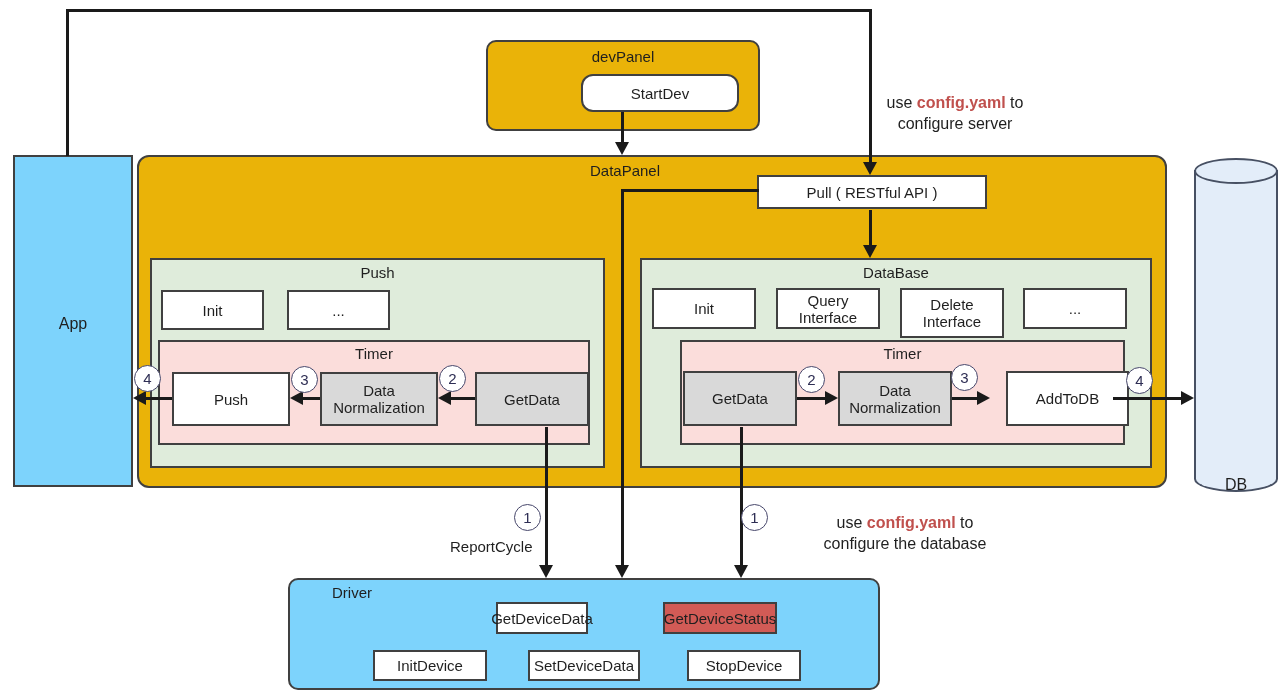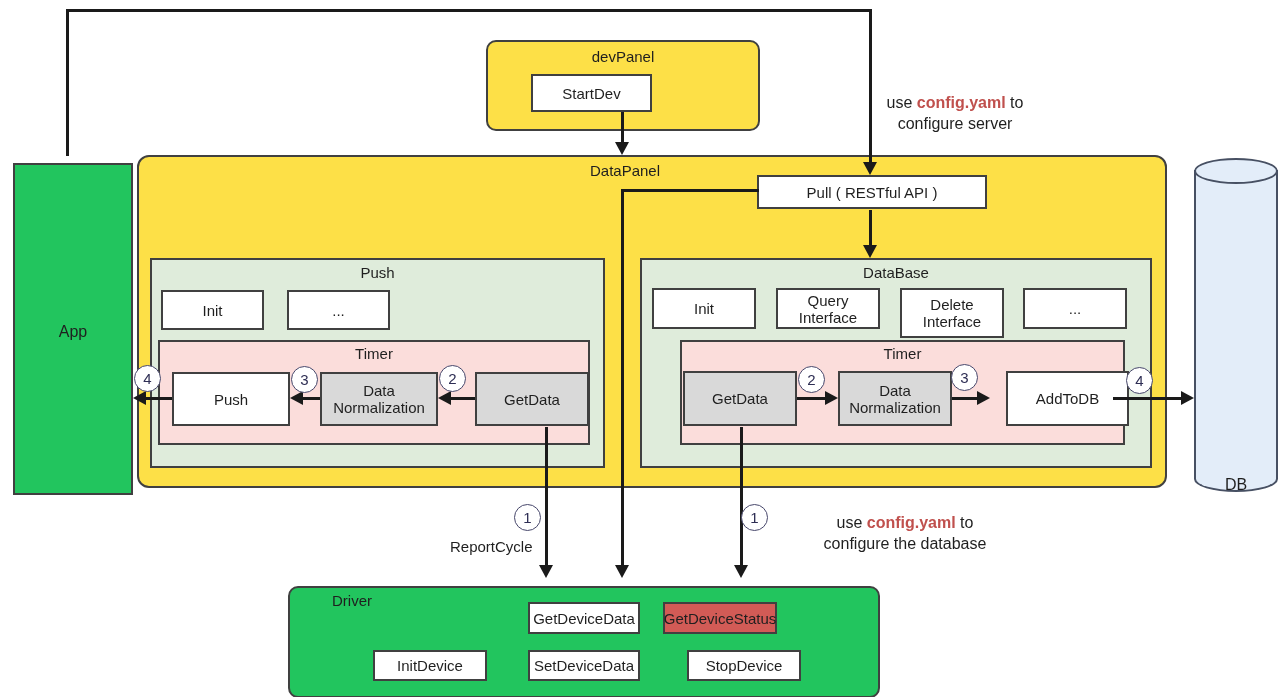--- a/index.html
+++ b/index.html
@@ -1,24 +1,24 @@
 <!DOCTYPE html>
 <html><head>
 <meta charset="utf-8">
 <style>
   * { box-sizing: border-box; margin: 0; padding: 0; }
   html,body { background:#ffffff; }
   body { font-family: "Liberation Sans", "DejaVu Sans", sans-serif; }
   #stage { position:relative; width:1284px; height:697px; background:#ffffff; overflow:hidden; color:#1f1f1f; }
 
   .panel { position:absolute; border:2px solid #404040; }
-  .orange { background:#fde047; }
+  .orange { background:#eab308; }
   .green  { background:#DFECDB; }
   .pink   { background:#FBDDDB; }
-  .blue   { background:#22c55e;margin-top:8px; }
+  .blue   { background:#7dd3fc; }
   .r10 { border-radius:10px; }
   .r12 { border-radius:12px; }
 
   .box { position:absolute; border:2px solid #404040; display:flex; align-items:center;
          justify-content:center; text-align:center; font-size:15px; line-height:17px; background:#fff; }
   .gray { background:#D9D9D9; }
   .red  { background:#D25B56; }
 
   .ptitle { position:absolute; font-size:15px; color:#1f1f1f; white-space:nowrap; }
   .centered { left:0; right:0; text-align:center; }
@@ -58,21 +58,21 @@
 
   <div class="cyl">
     <div class="cyl-body"></div>
     <div class="cyl-top"></div>
     <div class="cyl-label">DB</div>
   </div>
 
   <div class="panel orange r10" style="left:486px; top:40px; width:274px; height:91px;">
     <div class="ptitle centered" style="top:6px;">devPanel</div>
   </div>
-  <div class="box green" style="left:531px; top:74px; width:121px; height:38px;">StartDev</div>
+  <div class="box green" style="left:581px; top:74px; width:158px; height:38px;border-radius:12px;">StartDev</div>
 
   <div class="panel orange r12" style="left:137px; top:155px; width:1030px; height:333px;">
     <div class="ptitle" style="left:451px; top:5px;">DataPanel</div>
   </div>
 
   <div class="box green" style="left:757px; top:175px; width:230px; height:34px;">Pull ( RESTful API )</div>
 
   <div class="panel green" style="left:150px; top:258px; width:455px; height:210px;">
     <div class="ptitle centered" style="top:4px;">Push</div>
   </div>
@@ -95,21 +95,21 @@
   <div class="panel pink" style="left:680px; top:340px; width:445px; height:105px;">
     <div class="ptitle centered" style="top:3px;">Timer</div>
   </div>
   <div class="box gray" style="left:683px; top:371px; width:114px; height:55px;">GetData</div>
   <div class="box gray" style="left:838px; top:371px; width:114px; height:55px;">Data Normalization</div>
   <div class="box" style="left:990px; top:371px; width:123px; height:55px;margin-left:16px;">AddToDB</div>
 
   <div class="panel blue r10" style="left:288px; top:578px; width:592px; height:112px;">
     <div class="ptitle" style="left:42px; top:4px;">Driver</div>
   </div>
-  <div class="box green" style="left:528px; top:602px; width:112px; height:32px;">GetDeviceData</div>
+  <div class="box green" style="left:496px; top:602px; width:92px; height:32px;">GetDeviceData</div>
   <div class="box red" style="left:663px; top:602px; width:114px; height:32px;">GetDeviceStatus</div>
   <div class="box green" style="left:373px; top:650px; width:114px; height:31px;">InitDevice</div>
   <div class="box green" style="left:528px; top:650px; width:112px; height:31px;">SetDeviceData</div>
   <div class="box green" style="left:687px; top:650px; width:114px; height:31px;">StopDevice</div>
 
   <div class="line" style="left:66px; top:9px; width:806px; height:3px;"></div>
   <div class="line" style="left:66px; top:9px; width:3px; height:147px;"></div>
   <div class="line" style="left:869px; top:9px; width:3px; height:153px;"></div>
   <div class="ah ah-down" style="left:863px; top:162px;"></div>
 

